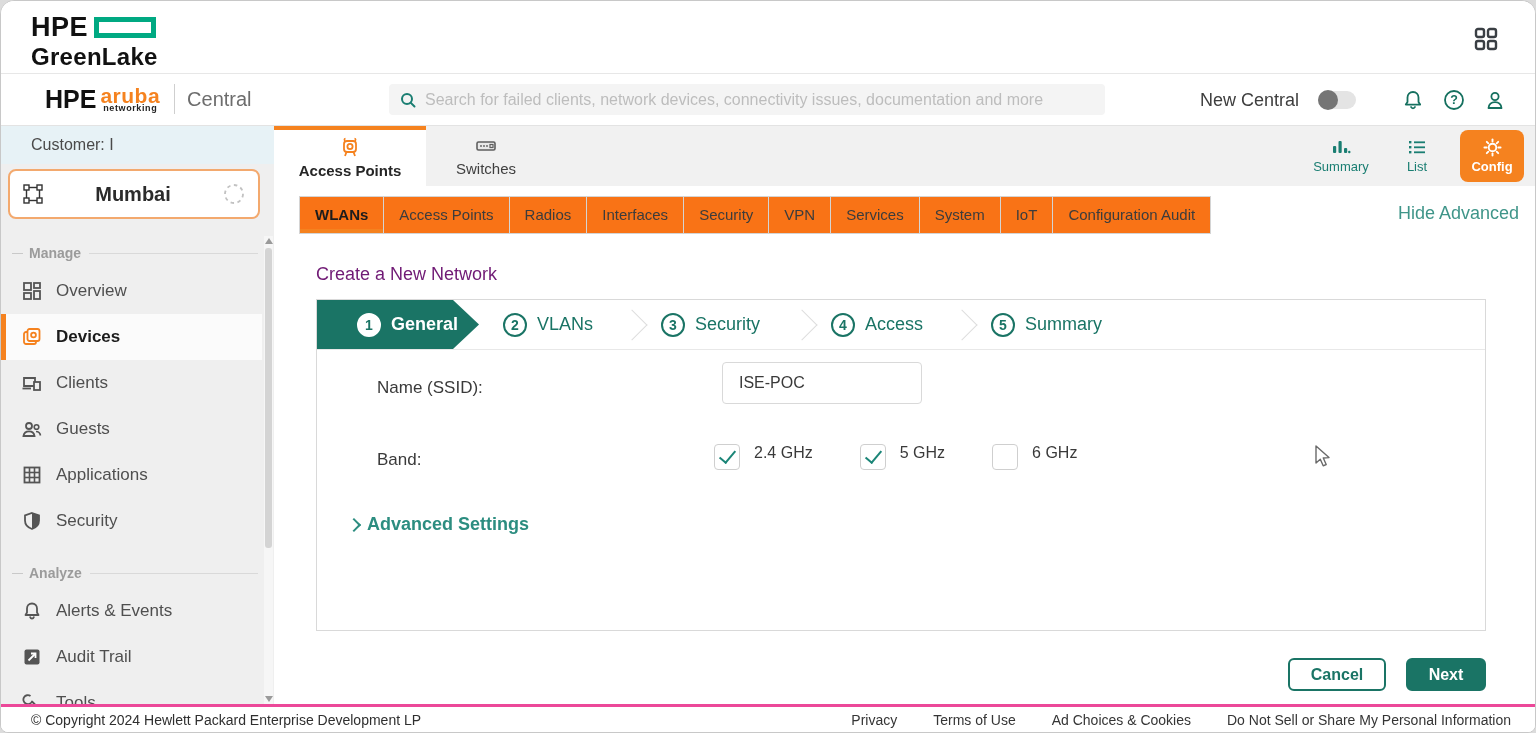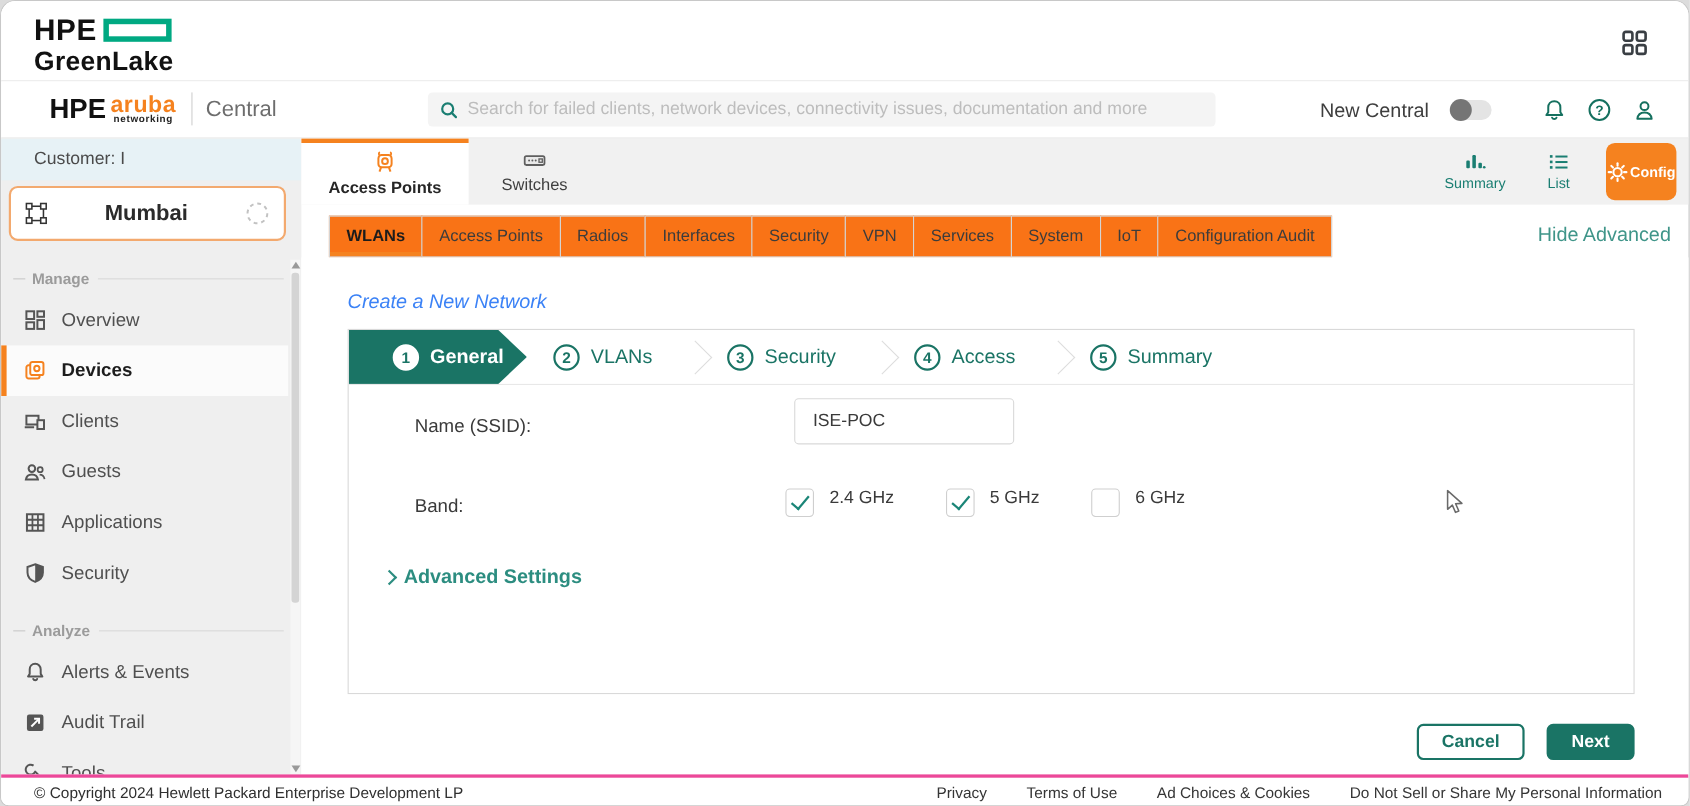--- a/index.html
+++ b/index.html
@@ -67,34 +67,34 @@
   .tabstrip { position:absolute; left:273px; top:125px; right:0; height:60px; background:#f1f1f1; }
   .dev-tab { position:absolute; top:0; height:60px; display:flex; flex-direction:column; align-items:center;
              justify-content:center; gap:3px; cursor:pointer; }
   .dev-tab .dlabel { font-size:15px; color:#3f3f3f; }
   .dev-tab.active { left:0; width:152px; background:#fff; border-top:4px solid #f5821f; }
   .dev-tab.active .dlabel { font-weight:bold; color:#262626; }
   .dev-tab.switches { left:152px; width:120px; }
   .strip-right { position:absolute; right:0; top:0; height:60px; display:flex; align-items:center; gap:10px; padding-right:11px; }
   .view-ctl { width:66px; height:52px; display:flex; flex-direction:column; align-items:center; justify-content:center;
               gap:3px; color:#1a7e72; font-size:13px; cursor:pointer; }
-  .config-btn { width:64px; height:52px; background:#f5821f; border-radius:8px; display:flex; flex-direction:row;
+  .config-btn { width:64px; height:52px; background:#f5821f; border-radius:8px; display:flex; flex-direction:column;
                 align-items:center; justify-content:center; gap:2px; color:#fff; font-size:13px; font-weight:bold; cursor:pointer; }
 
   
   .subtabs { position:absolute; left:298px; top:195px; right:0; height:38px; display:flex; }
   .subtab { height:38px; line-height:36px; padding:0 15px; background:#f97316; border:1px solid #d4d4d4;
             margin-left:-1px; font-size:15px; color:#3c3c3c; white-space:nowrap; cursor:pointer; }
   .subtab:first-child { margin-left:0; }
   .subtab.active { font-weight:bold; color:#1c1c1c; box-shadow:inset 0 -4px 0 #f5821f; }
   .hide-adv { position:absolute; right:16px; top:202px; font-size:18px; color:#3f9589; cursor:pointer; }
 
   
   .content { position:absolute; left:273px; top:233px; width:1263px; height:472px; background:#fff; }
-  .page-title { position:absolute; left:42px; top:30px; font-size:18px; color:#3b82f6;font-style:italic; }
+  .page-title { position:absolute; left:42px; top:30px; font-size:18px; color:#701a75; }
   .card { position:absolute; left:42px; top:65px; width:1170px; height:332px; border:1px solid #d9d9d9; background:#fff; }
   .steps { display:flex; align-items:stretch; height:50px; border-bottom:1px solid #e8e8e8; }
   .step { display:flex; align-items:center; gap:10px; padding-left:40px; }
   .step .circ { width:24px; height:24px; border-radius:50%; border:2px solid #1a7465; color:#1a7465;
                 font-size:14px; font-weight:bold; display:flex; align-items:center; justify-content:center; background:#fff; }
   .step .slabel { font-size:18px; color:#1a7465; }
   .step.active { width:162px; flex:none; background:#1a7465; padding-left:40px;
                  clip-path:polygon(0 0, calc(100% - 26px) 0, 100% 50%, calc(100% - 26px) 100%, 0 100%); }
   .step.active .circ { border-color:#fff; background:#fff; color:#1a7465; }
   .step.active .slabel { color:#fff; font-weight:bold; }

